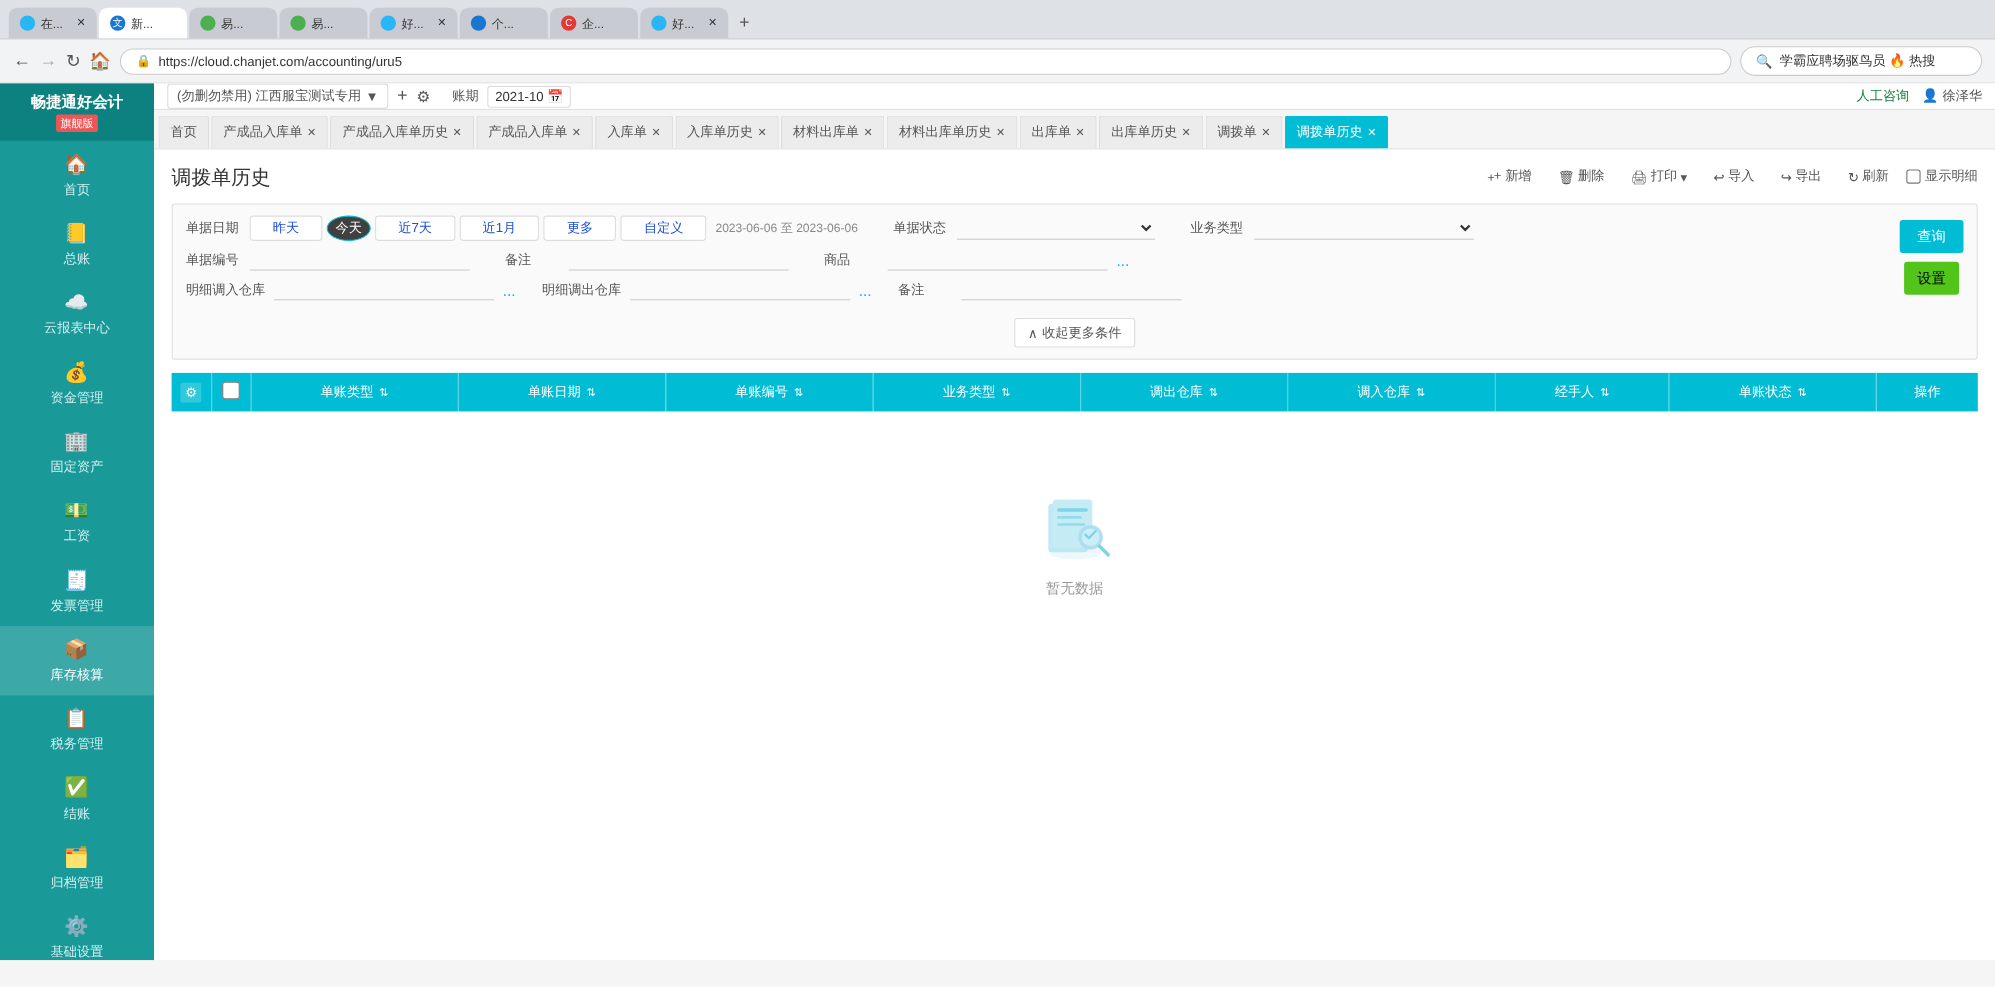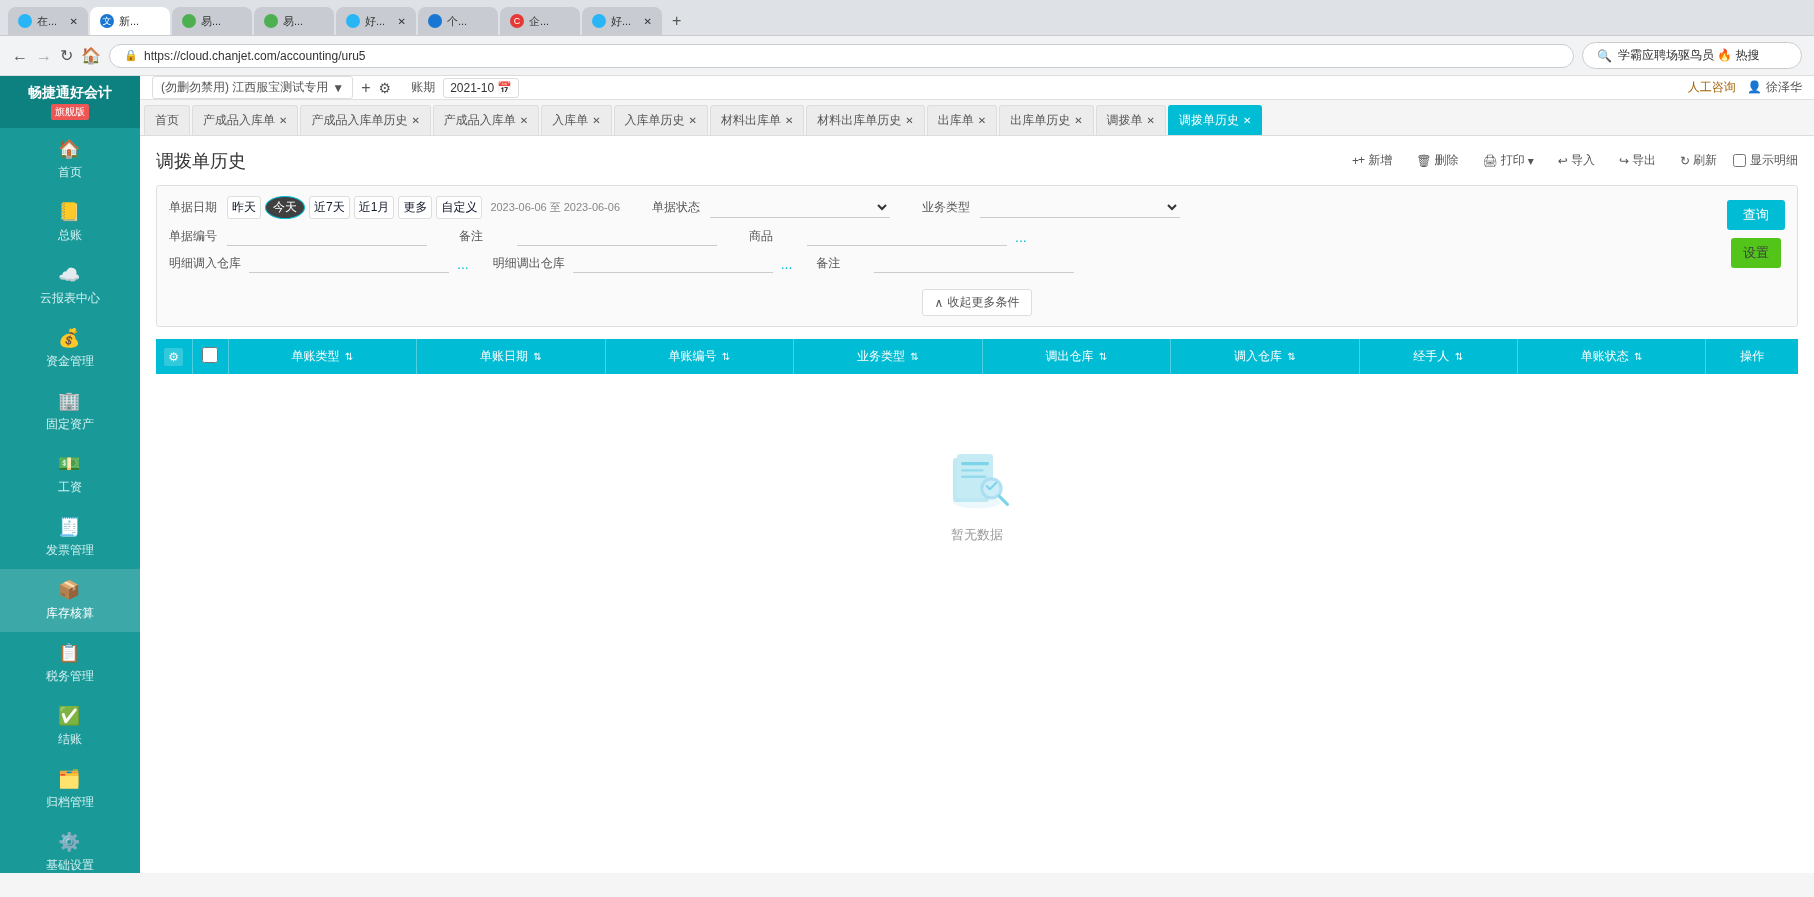--- a/index.html
+++ b/index.html
@@ -40,31 +40,31 @@
     .page-actions { display: flex; gap: 8px; align-items: center; }
     .action-btn { display: flex; align-items: center; gap: 3px; padding: 4px 8px; border: none; background: transparent; cursor: pointer; color: #555; font-size: 12px; }
     .show-detail-check { display: flex; align-items: center; gap: 4px; font-size: 12px; color: #555; }
 
     
     .filter-area { border: 1px solid #e0e0e0; border-radius: 3px; padding: 10px 12px; margin-bottom: 12px; background: #fafafa; }
     .filter-row { display: flex; align-items: center; gap: 8px; margin-bottom: 8px; flex-wrap: wrap; }
     .filter-row:last-child { margin-bottom: 0; }
     .filter-label { font-size: 12px; color: #555; white-space: nowrap; min-width: 50px; }
     .filter-date-group { display: flex; align-items: center; gap: 4px; }
-    .filter-date-btn { padding: 2px 4px; border: 1px solid #ddd; border-radius: 3px; font-size: 12px; cursor: pointer; background: white; color: #0f172a; }
+    .filter-date-btn { padding: 2px 20px; border: 1px solid #ddd; border-radius: 3px; font-size: 12px; cursor: pointer; background: white; color: #1d4ed8; }
     .filter-date-btn.active { background: #404040; color: white; border-color: #00bcd4; border-radius: 50%; padding: 2px 7px; }
     .filter-date-range { font-size: 11px; color: #888; margin-left: 4px; }
     .filter-select { border: none; border-bottom: 1px solid #ccc; padding: 2px 4px; font-size: 12px; color: #333; background: transparent; min-width: 200px; outline: none; cursor: pointer; }
     .filter-input { border: none; border-bottom: 1px solid #ccc; padding: 2px 4px; font-size: 12px; color: #333; background: transparent; min-width: 200px; outline: none; }
     .filter-warehouse-dots { color: #00bcd4; cursor: pointer; font-size: 14px; }
     .collapse-btn { display: flex; align-items: center; justify-content: center; gap: 4px; padding: 4px 12px; border: 1px solid #ddd; border-radius: 3px; cursor: pointer; background: white; color: #555; font-size: 12px; margin: 8px auto 0; }
 
     
     .query-btn { background: #00bcd4; color: white; border: none; border-radius: 3px; padding: 6px 16px; cursor: pointer; font-size: 13px; }
-    .settings-btn { background: #52c41a; color: #404040; border: none; border-radius: 3px; padding: 6px 12px; cursor: pointer; font-size: 13px; margin-top: 4px; }
+    .settings-btn { background: #52c41a; color: #000000; border: none; border-radius: 3px; padding: 6px 12px; cursor: pointer; font-size: 13px; margin-top: 4px; }
 
     
     .data-table { width: 100%; border-collapse: collapse; }
     .data-table thead tr { background: #00bcd4; color: white; }
     .data-table th { padding: 8px 6px; font-size: 12px; font-weight: normal; text-align: center; border-right: 1px solid rgba(255,255,255,0.3); white-space: nowrap; cursor: pointer; }
     .data-table th:last-child { border-right: none; }
     .data-table th .sort-arrows { font-size: 10px; margin-left: 2px; }
     .table-checkbox { width: 16px; height: 16px; }
     .empty-state { display: flex; flex-direction: column; align-items: center; justify-content: center; padding: 60px 0; color: #999; font-size: 13px; }
     .empty-icon { width: 80px; height: 80px; margin-bottom: 12px; }
@@ -199,21 +199,21 @@
         <span>▼</span>
       </div>
       <button style="background:none;border:none;font-size:16px;cursor:pointer;color:#555;">+</button>
       <button style="background:none;border:none;font-size:14px;cursor:pointer;color:#555;">⚙</button>
       <span class="period-label">账期</span>
       <div class="period-value">
         <span>2021-10</span>
         <span>📅</span>
       </div>
       <div class="top-bar-right">
-        <span style="cursor:pointer;color:#a16207;">人工咨询</span>
+        <span style="cursor:pointer;color:#15803d;">人工咨询</span>
         <span style="cursor:pointer;color:#555;">👤 <span>徐泽华</span></span>
       </div>
     </div>
 
     <div class="nav-tabs">
       <div class="nav-tab">
         <span>首页</span>
       </div>
       <div class="nav-tab">
         <span>产成品入库单</span>

